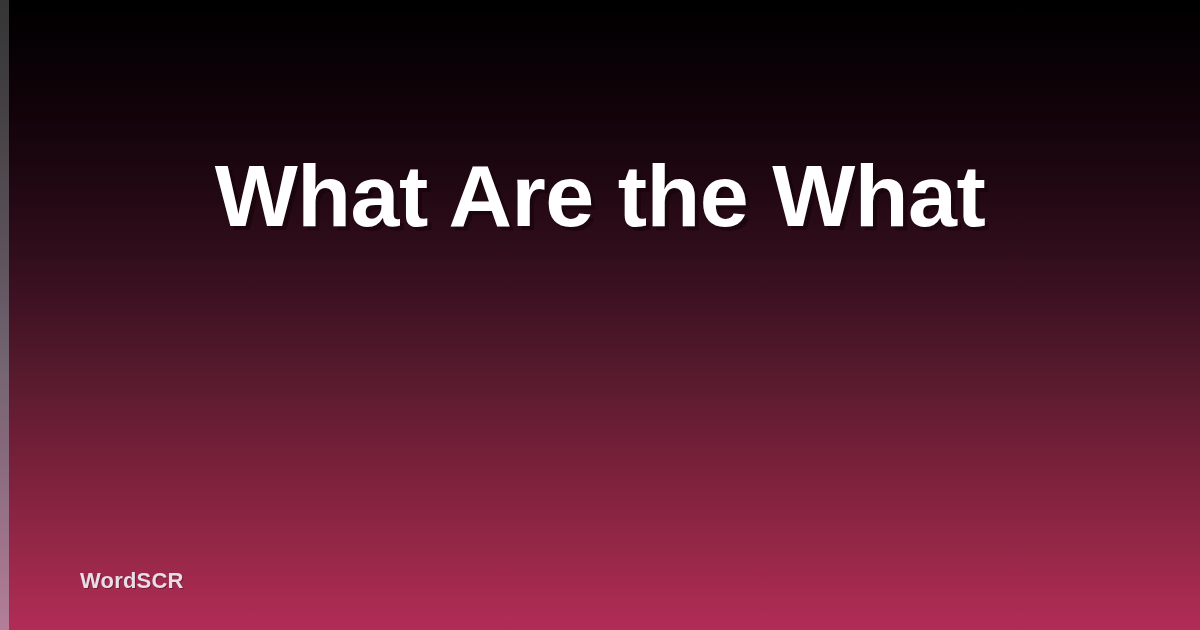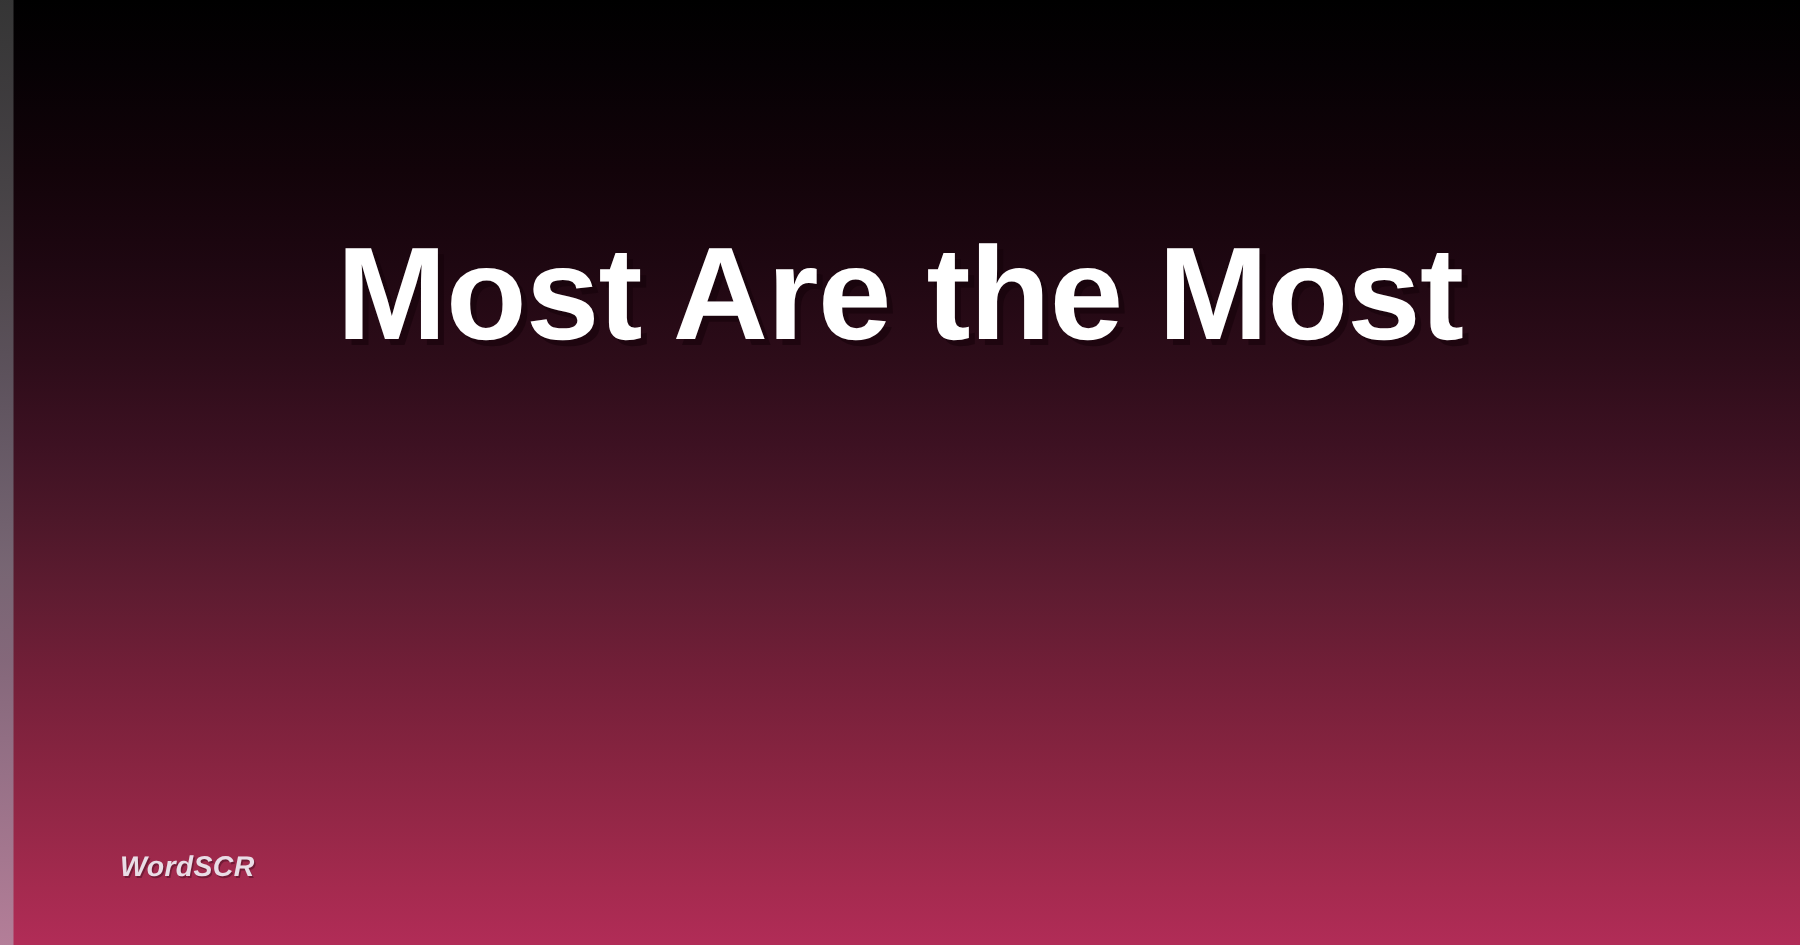--- a/index.html
+++ b/index.html
@@ -70,33 +70,32 @@
   }
   #headline .line {
     display: block;
   }
 
   #brand {
     position: absolute;
     left: 80px;
     top: 568px;
     color: #e9dde6;
-    font-size: 19px;
+    font-size: 22px;
     font-weight: 700;
     letter-spacing: 0.2px;
     text-shadow: 1px 1px 0 rgba(30, 4, 14, 0.35);
-    font-style: italic;
   }
 </style>
 </head>
 <body>
 
 <div id="canvas">
 
   <div id="edge-strip"></div>
 
   <div id="headline">
-    <span class="line">Most Are the Most</span>
+    <span class="line">What Are the What</span>
   </div>
 
   <div id="brand">WordSCR</div>
 
 </div>
 
 </body></html>

